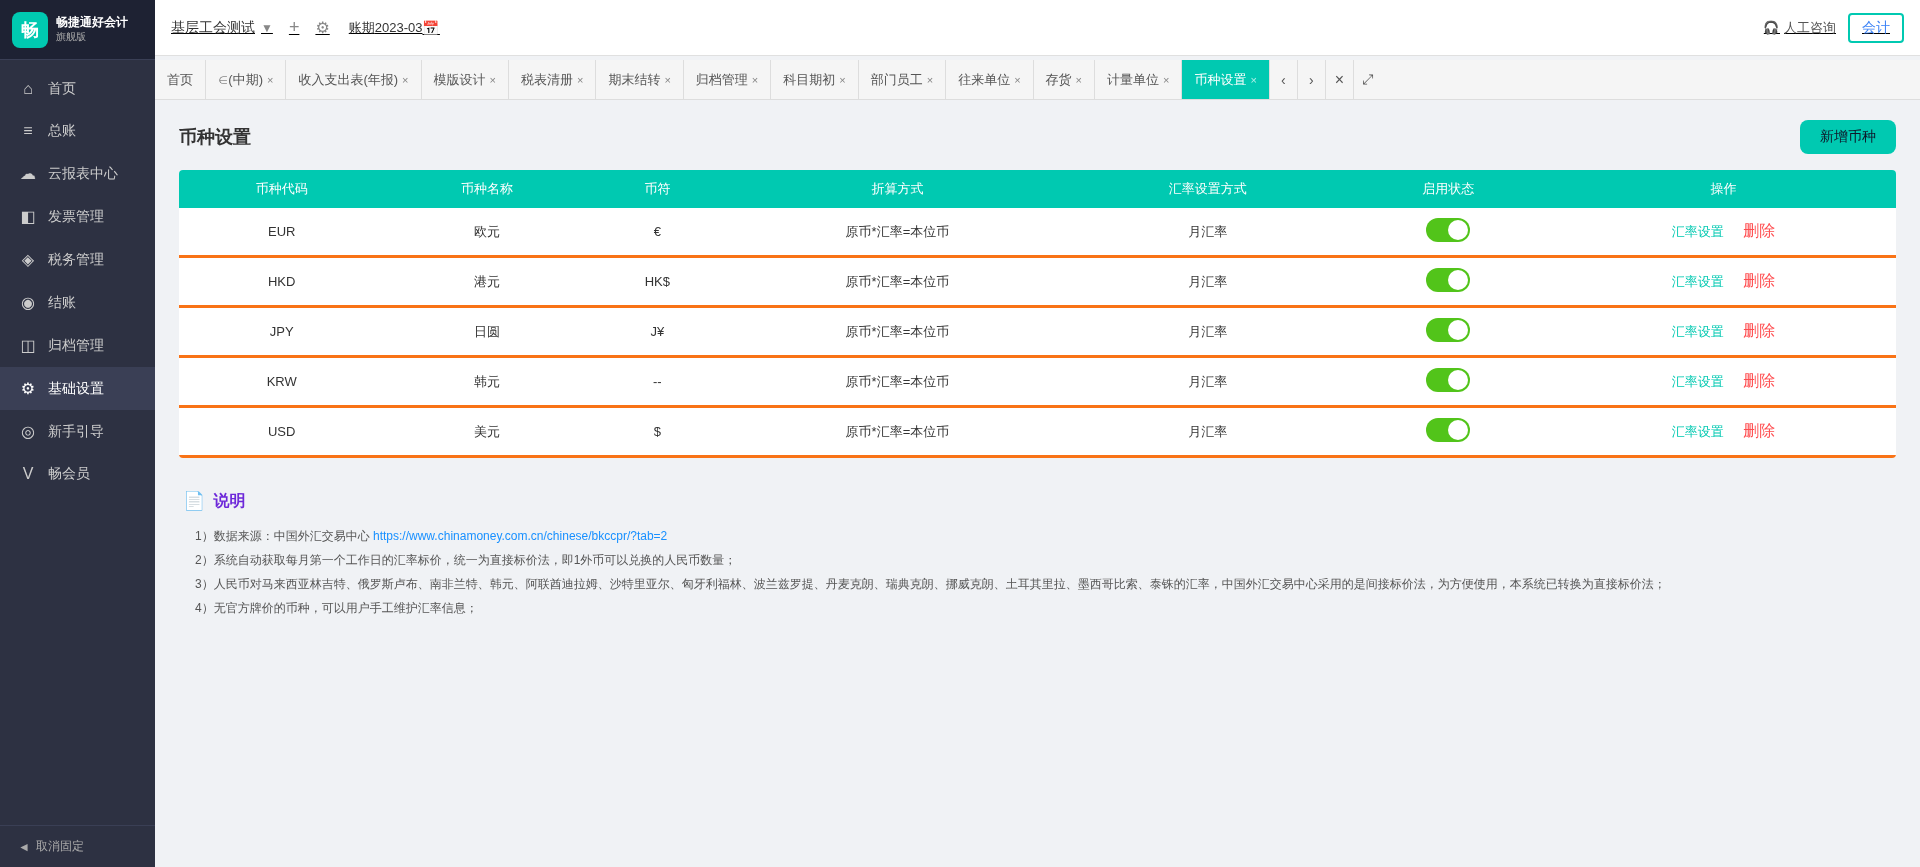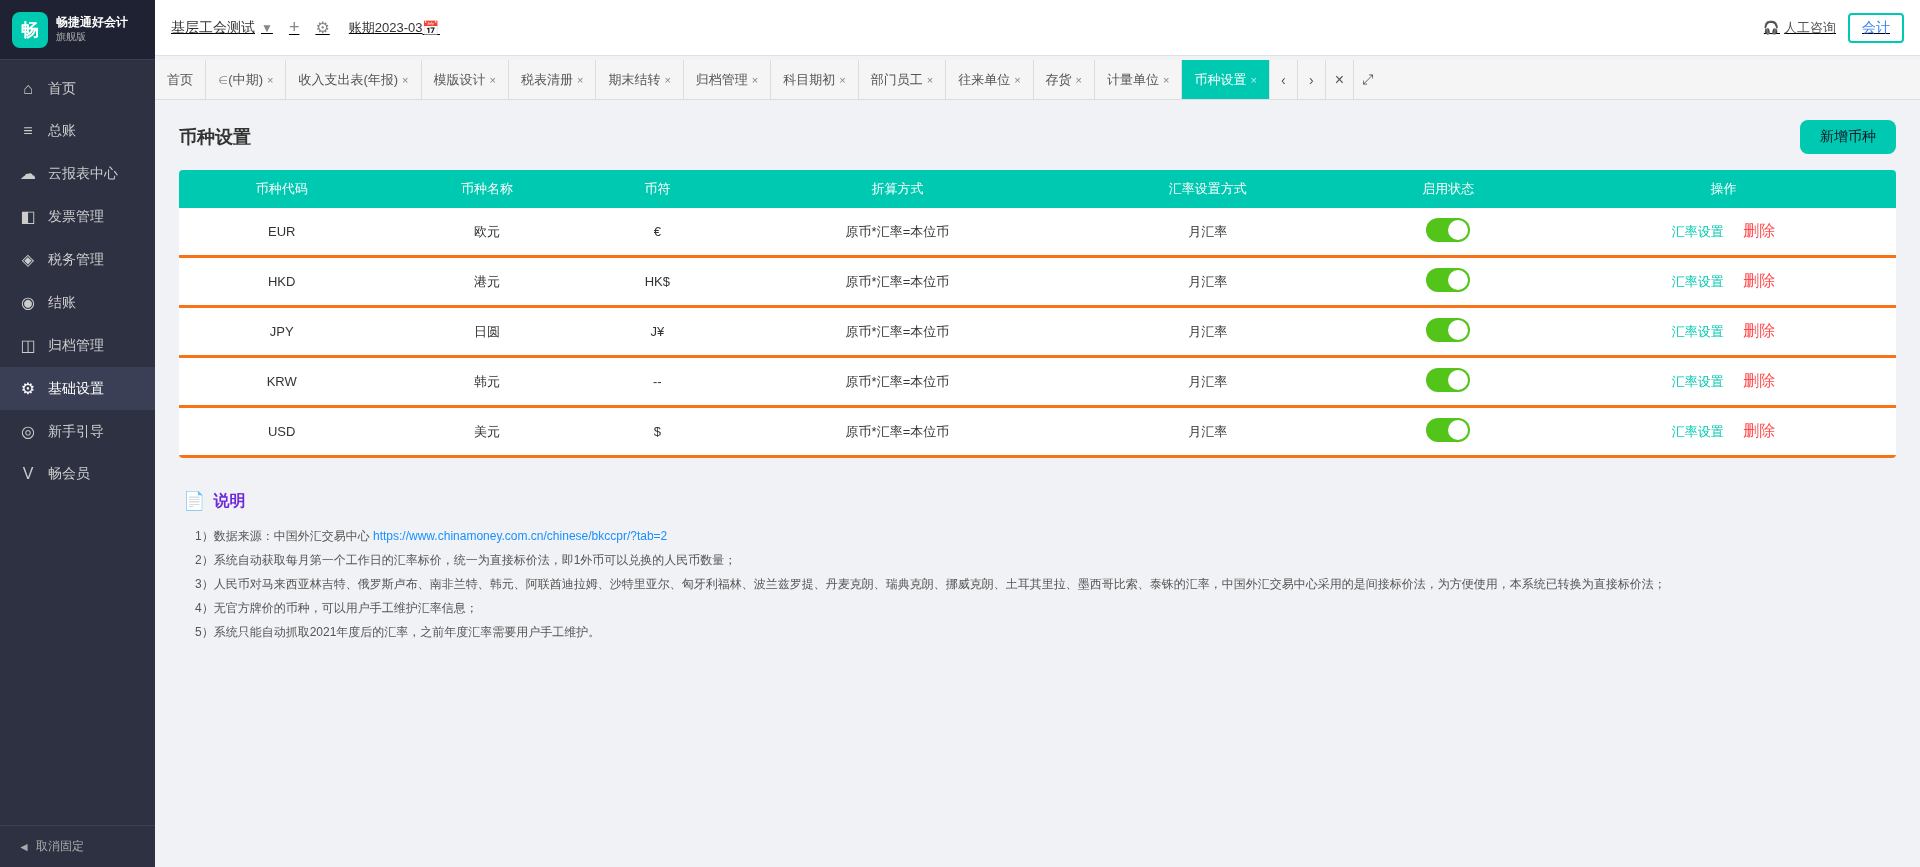--- a/index.html
+++ b/index.html
@@ -376,16 +376,15 @@
       <span class="notes-icon">📄</span>
       <span class="notes-title">说明</span>
     </div>
     <ul class="notes-list">
       <li>
         1）数据来源：中国外汇交易中心 <a class="notes-link" href="#">https://www.chinamoney.com.cn/chinese/bkccpr/?tab=2</a>
       </li>
       <li>2）系统自动获取每月第一个工作日的汇率标价，统一为直接标价法，即1外币可以兑换的人民币数量；</li>
       <li>3）人民币对马来西亚林吉特、俄罗斯卢布、南非兰特、韩元、阿联酋迪拉姆、沙特里亚尔、匈牙利福林、波兰兹罗提、丹麦克朗、瑞典克朗、挪威克朗、土耳其里拉、墨西哥比索、泰铢的汇率，中国外汇交易中心采用的是间接标价法，为方便使用，本系统已转换为直接标价法；</li>
       <li>4）无官方牌价的币种，可以用户手工维护汇率信息；</li>
-      <li>5）系统只能自动抓取2021年度后的汇率，之前年度汇率需要用户手工维护。</li>
     </ul>
   </div>
 </div>
 
 </body></html>

